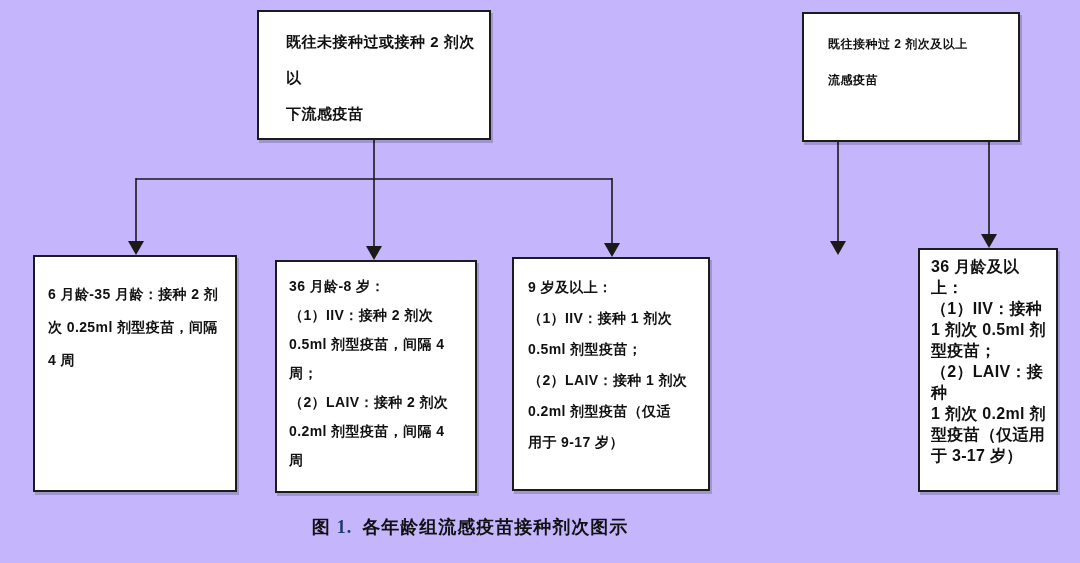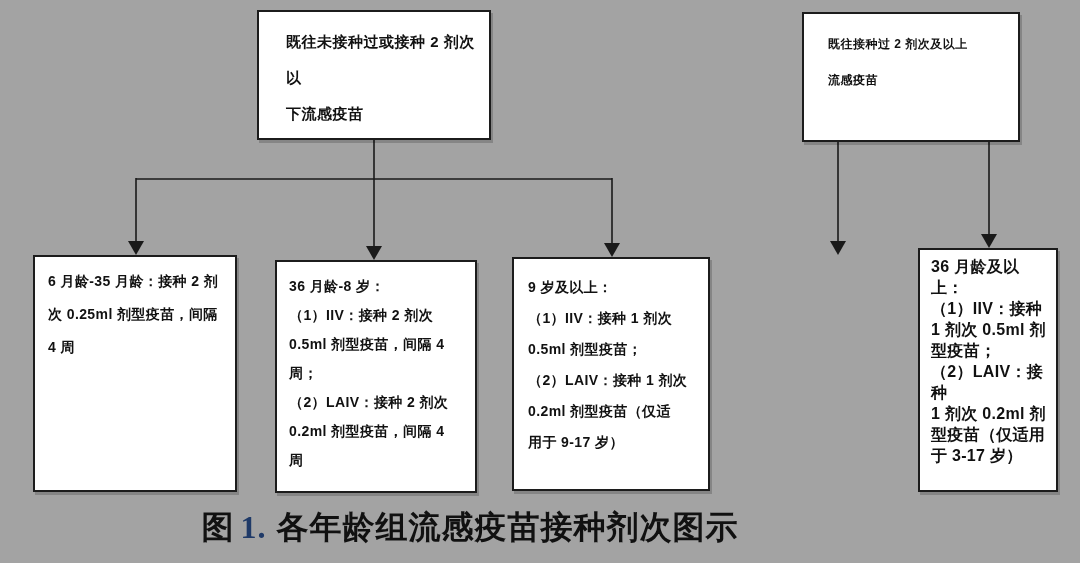--- a/index.html
+++ b/index.html
@@ -4,21 +4,21 @@
 <style>
   html, body {
     margin: 0;
     padding: 0;
     background: #ffffff;
   }
   .stage {
     position: relative;
     width: 1080px;
     height: 563px;
-    background: #a3a3a3;
+    background: #c4b5fd;
     font-family: "Liberation Sans", sans-serif;
     color: #111111;
     overflow: hidden;
   }
   .connectors {
     position: absolute;
     left: 0;
     top: 0;
     z-index: 1;
   }
@@ -36,39 +36,39 @@
     font-weight: bold;
     color: #111111;
   }
   
   .box-top-left   { left: 257px; top: 10px;  width: 234px; height: 130px; }
   .box-top-left .fc-text  { padding: 12px 10px 0 27px; font-size: 15px; line-height: 36px; letter-spacing: 0.5px; }
   .box-top-right  { left: 802px; top: 12px;  width: 218px; height: 130px; }
   .box-top-right .fc-text { padding: 12px 10px 0 24px; font-size: 12px; line-height: 36px; letter-spacing: 0.5px; }
   
   .box-b1 { left: 33px;  top: 255px; width: 204px; height: 237px; }
-  .box-b1 .fc-text { padding: 8px 8px 0 13px; font-size: 14px; line-height: 33px; letter-spacing: 0.4px; }
+  .box-b1 .fc-text { padding: 21px 8px 0 13px; font-size: 14px; line-height: 33px; letter-spacing: 0.4px; }
   .box-b2 { left: 275px; top: 260px; width: 202px; height: 233px; }
   .box-b2 .fc-text { padding: 10px 16px 0 12px; font-size: 14px; line-height: 29px; letter-spacing: 0.4px; }
   .box-b3 { left: 512px; top: 257px; width: 198px; height: 234px; }
   .box-b3 .fc-text { padding: 13px 8px 0 14px; font-size: 14px; line-height: 31px; letter-spacing: 0.4px; }
   .box-b4 { left: 762px; top: 255px; width: 138px; height: 237px; }
   .box-b4 .fc-text { padding: 13px 6px 0 10px; font-size: 13px; line-height: 22px; letter-spacing: 0.3px; }
   .box-b5 { left: 918px; top: 248px; width: 140px; height: 244px; }
   .box-b5 .fc-text { padding: 6px 6px 0 11px; font-size: 16px; line-height: 21px; letter-spacing: 0.3px; }
   
   .caption {
     position: absolute;
     left: 140px;
     top: 507px;
     width: 660px;
     text-align: center;
     font-family: "Liberation Serif", serif;
     font-weight: bold;
-    font-size: 32px;
+    font-size: 18px;
     line-height: 40px;
     color: #111111;
     letter-spacing: 1px;
     z-index: 2;
   }
   .caption .fig-label { margin-right: 6px; }
   .caption .fig-num   { color: #1f3a68; margin-right: 10px; }
 </style>
 </head>
 <body>

